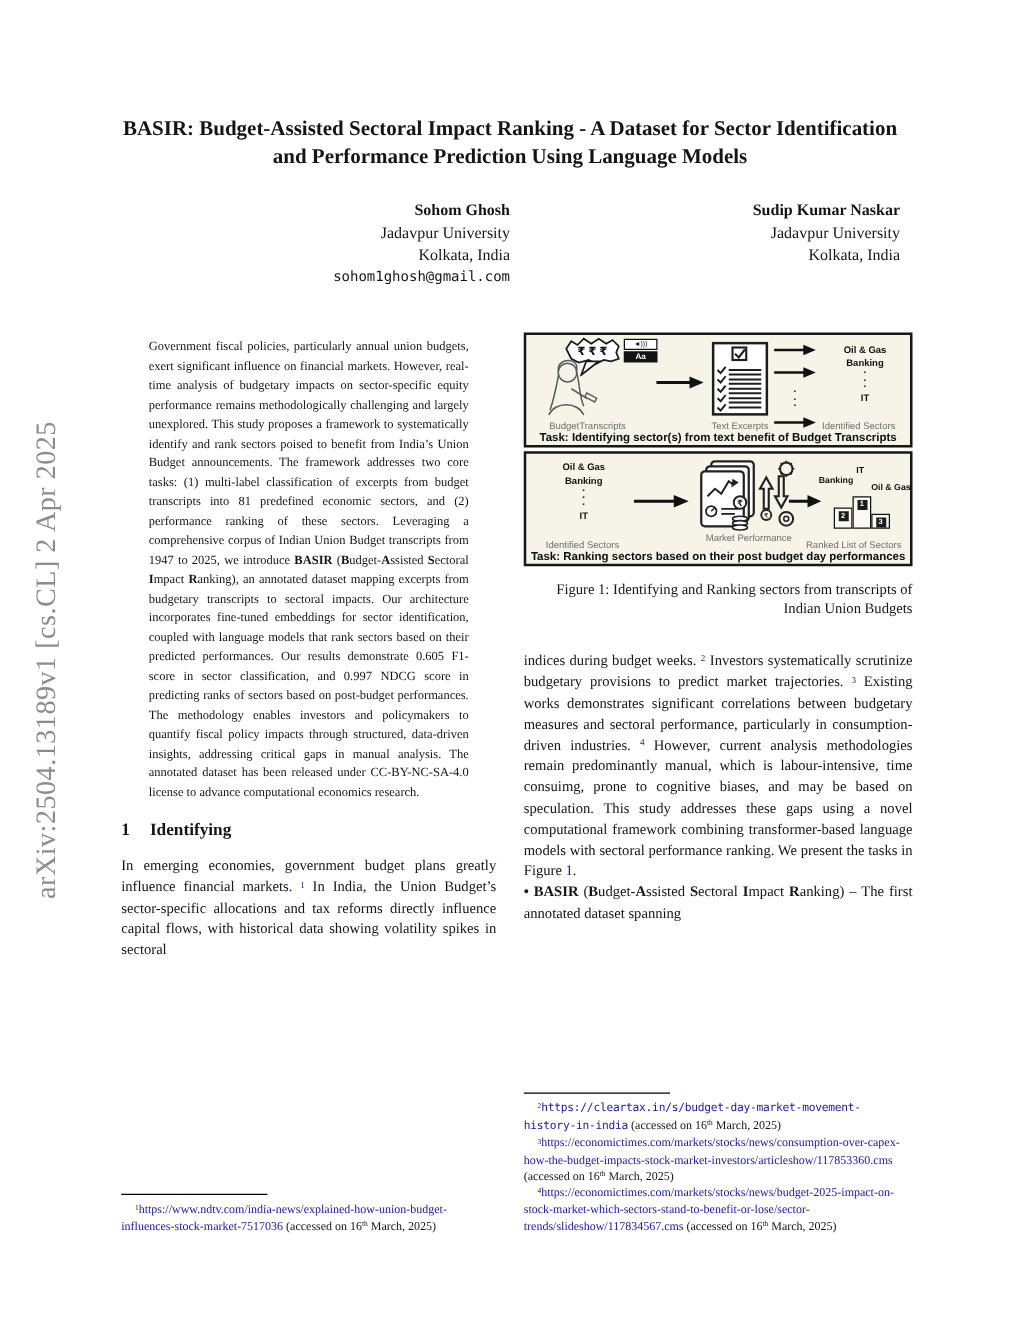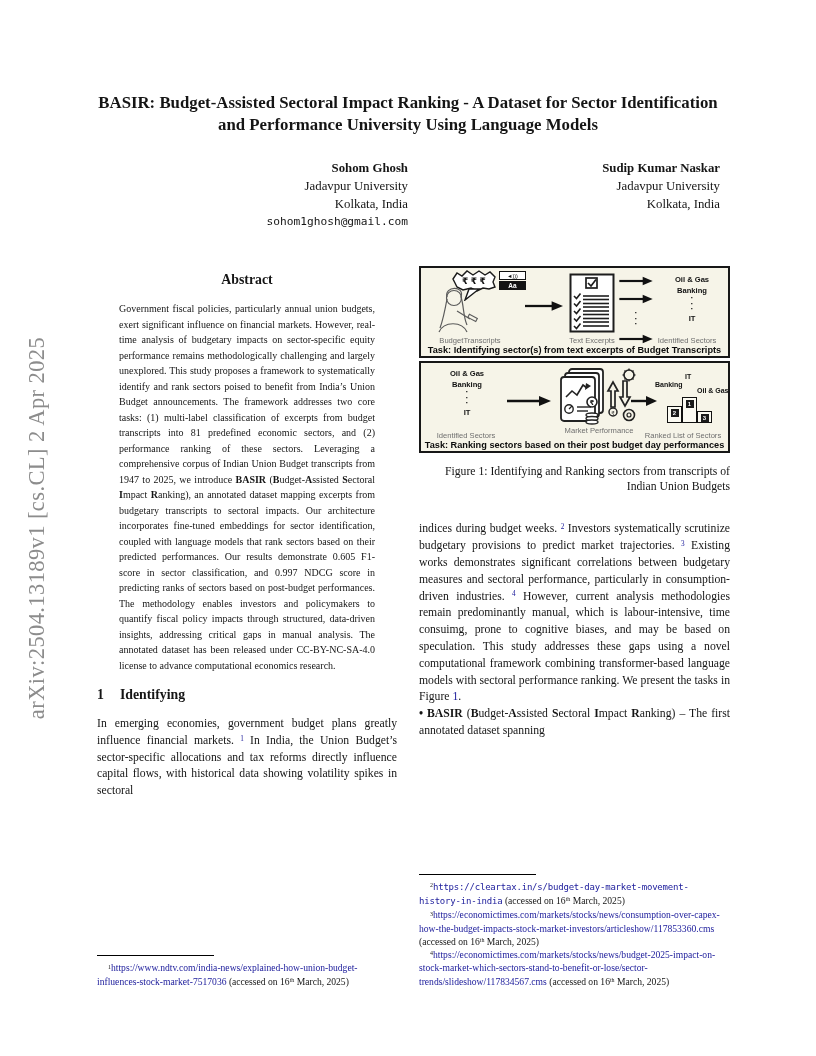--- a/index.html
+++ b/index.html
@@ -63,38 +63,37 @@
   .podium .step .rank { width:8px; height:8px; margin:2px auto 0 auto; background:#1b1b1b; color:#fff; font-size:6px; line-height:8px; text-align:center; font-weight:bold; }
   .pod-label { position:absolute; font-size:7px; font-weight:bold; color:#111; white-space:nowrap; }
 </style>
 </head>
 <body>
 
 <div class="page">
 
   <div class="arxiv-watermark">arXiv:2504.13189v1  [cs.CL]  2 Apr 2025</div>
 
-  <h1 class="paper-title">BASIR: Budget-Assisted Sectoral Impact Ranking - A Dataset for Sector Identification and Performance University Using Language Models</h1>
+  <h1 class="paper-title">BASIR: Budget-Assisted Sectoral Impact Ranking - A Dataset for Sector Identification and Performance Prediction Using Language Models</h1>
 
   <div class="authors">
     <div class="author">
       <div class="author-name">Sohom Ghosh</div>
       <div>Jadavpur University</div>
       <div>Kolkata, India</div>
       <div class="author-email">sohom1ghosh@gmail.com</div>
     </div>
     <div class="author">
       <div class="author-name">Sudip Kumar Naskar</div>
       <div>Jadavpur University</div>
       <div>Kolkata, India</div>
     </div>
   </div>
 
   <div class="col col-left">
-    <div class="abstract-heading">Abstract</div>
     <p class="abstract-text"><span>Government fiscal policies, particularly annual union budgets, exert significant influence on financial markets. However, real-time analysis of budgetary impacts on sector-specific equity performance remains methodologically challenging and largely unexplored. This study proposes a framework to systematically identify and rank sectors poised to benefit from India’s Union Budget announcements. The framework addresses two core tasks: (1) multi-label classification of excerpts from budget transcripts into 81 predefined economic sectors, and (2) performance ranking of these sectors. Leveraging a comprehensive corpus of Indian Union Budget transcripts from 1947 to 2025, we introduce </span><span class="b">BASIR</span><span> (</span><span class="b">B</span><span>udget-</span><span class="b">A</span><span>ssisted </span><span class="b">S</span><span>ectoral </span><span class="b">I</span><span>mpact </span><span class="b">R</span><span>anking), an annotated dataset mapping excerpts from budgetary transcripts to sectoral impacts. Our architecture incorporates fine-tuned embeddings for sector identification, coupled with language models that rank sectors based on their predicted performances. Our results demonstrate 0.605 F1-score in sector classification, and 0.997 NDCG score in predicting ranks of sectors based on post-budget performances. The methodology enables investors and policymakers to quantify fiscal policy impacts through structured, data-driven insights, addressing critical gaps in manual analysis. The annotated dataset has been released under CC-BY-NC-SA-4.0 license to advance computational economics research.</span></p>
 
     <h2 class="section-heading">
       <span>1</span>
       <span>Identifying</span>
     </h2>
     <p class="body-text"><span>In emerging economies, government budget plans greatly influence financial markets. </span><sup class="lnk">1</sup><span> In India, the Union Budget’s sector-specific allocations and tax reforms directly influence capital flows, with historical data showing volatility spikes in sectoral</span></p>
 
     <div class="fn-group">
       <div class="fn-rule"></div>
@@ -179,21 +178,21 @@
         <div class="abs sector-stack" style="left:240px;top:6px;width:62px">
           <p class="sector">Oil &amp; Gas</p>
           <p class="sector">Banking</p>
           <p class="vd">·</p>
           <p class="vd">·</p>
           <p class="vd">·</p>
           <p class="sector">IT</p>
         </div>
         <div class="glabel" style="left:226px;top:68px;width:80px">Identified Sectors</div>
 
-        <div class="task">Task: Identifying sector(s) from text excerpts of Budget Transcripts</div>
+        <div class="task">Task: Identifying sector(s) from text benefit of Budget Transcripts</div>
       </div>
 
       <div class="panel panel-2">
         <div class="abs sector-stack" style="left:16px;top:5px;width:60px">
           <p class="sector">Oil &amp; Gas</p>
           <p class="sector">Banking</p>
           <p class="vd">·</p>
           <p class="vd">·</p>
           <p class="vd">·</p>
           <p class="sector">IT</p>

